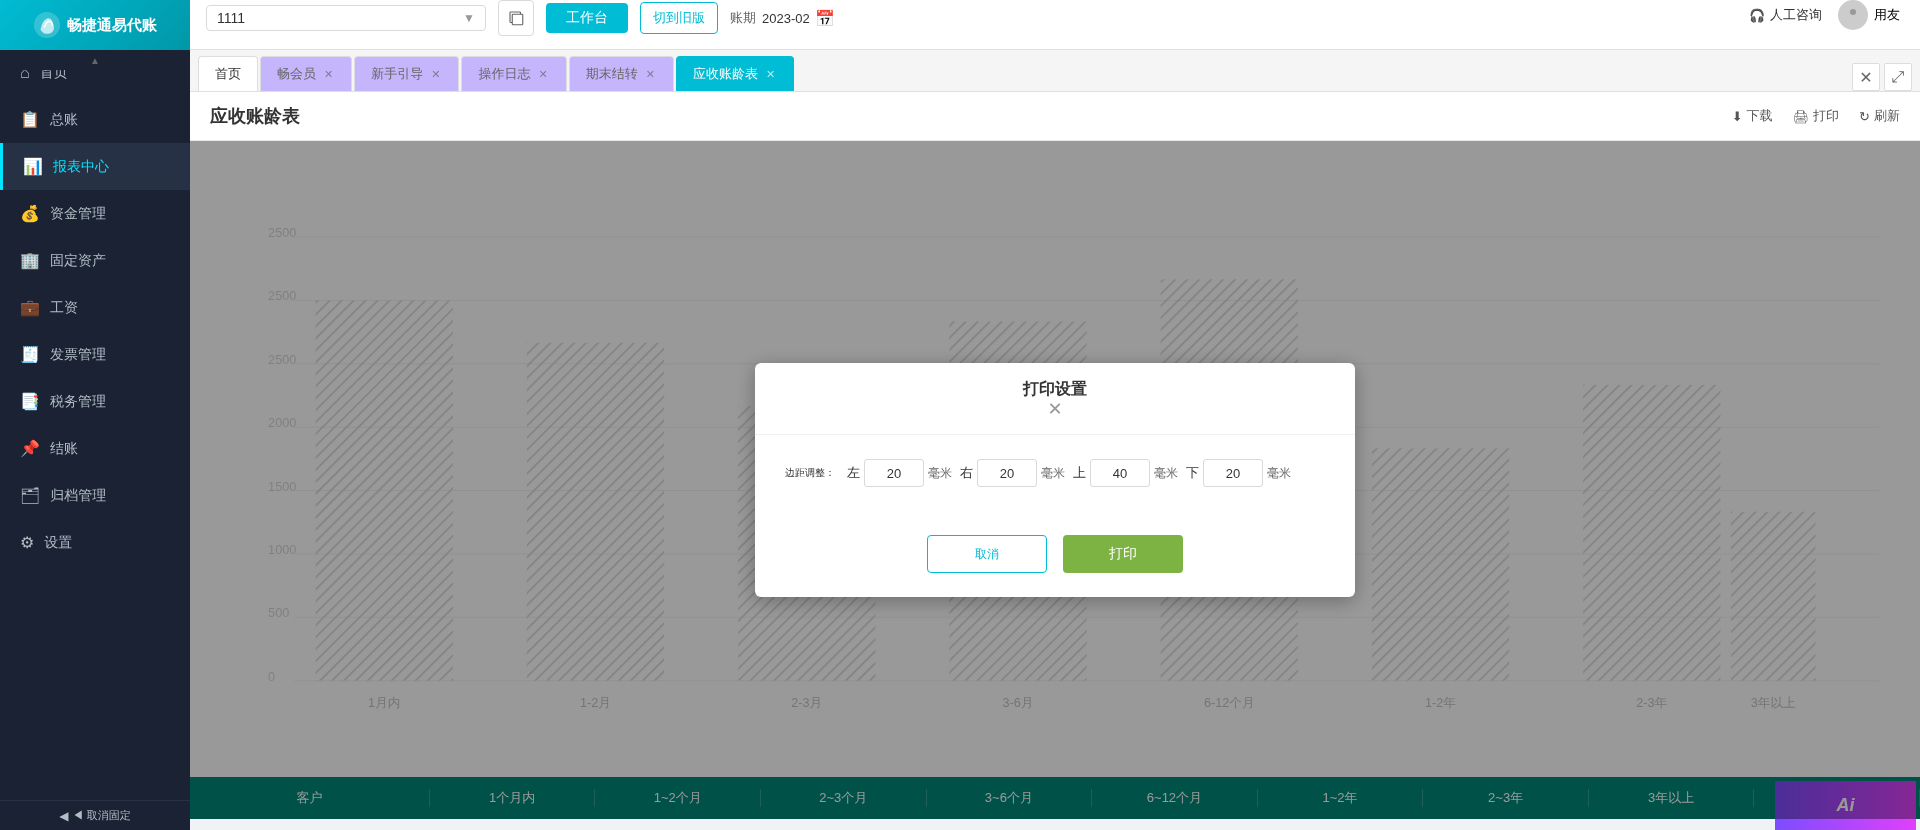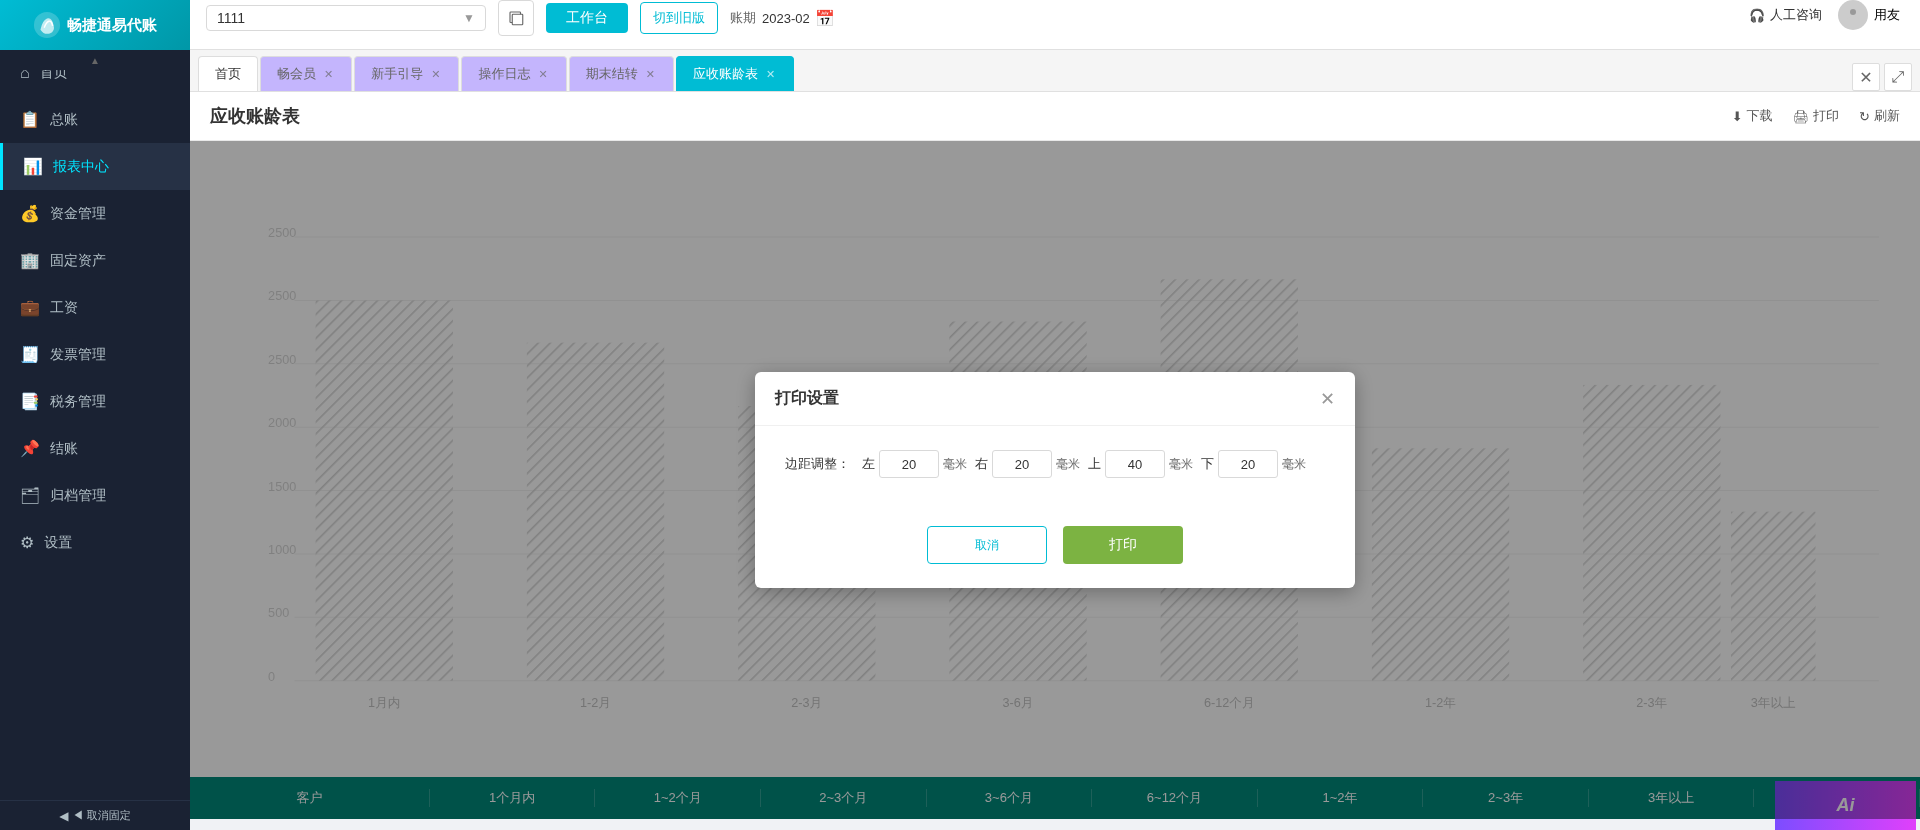--- a/index.html
+++ b/index.html
@@ -349,20 +349,21 @@
       width: 600px;
       padding: 0;
       overflow: hidden;
     }
     .dialog-header {
       display: flex;
       align-items: center;
       justify-content: space-between;
       padding: 16px 20px;
       border-bottom: 1px solid #f0f0f0;
+      flex-direction: column;
     }
     .dialog-title {
       font-size: 16px;
       font-weight: 600;
       color: #333;
     }
     .dialog-close {
       color: #999;
       font-size: 18px;
       cursor: pointer;
@@ -372,21 +373,21 @@
       padding: 24px 30px;
     }
     .form-row {
       display: flex;
       align-items: center;
       gap: 12px;
       margin-bottom: 8px;
     }
     .form-label {
       color: #333;
-      font-size: 13px;
+      font-size: 10px;
       white-space: nowrap;
     }
     .margin-group {
       display: flex;
       align-items: center;
       gap: 8px;
       flex-wrap: wrap;
     }
     .margin-item {
       display: flex;

